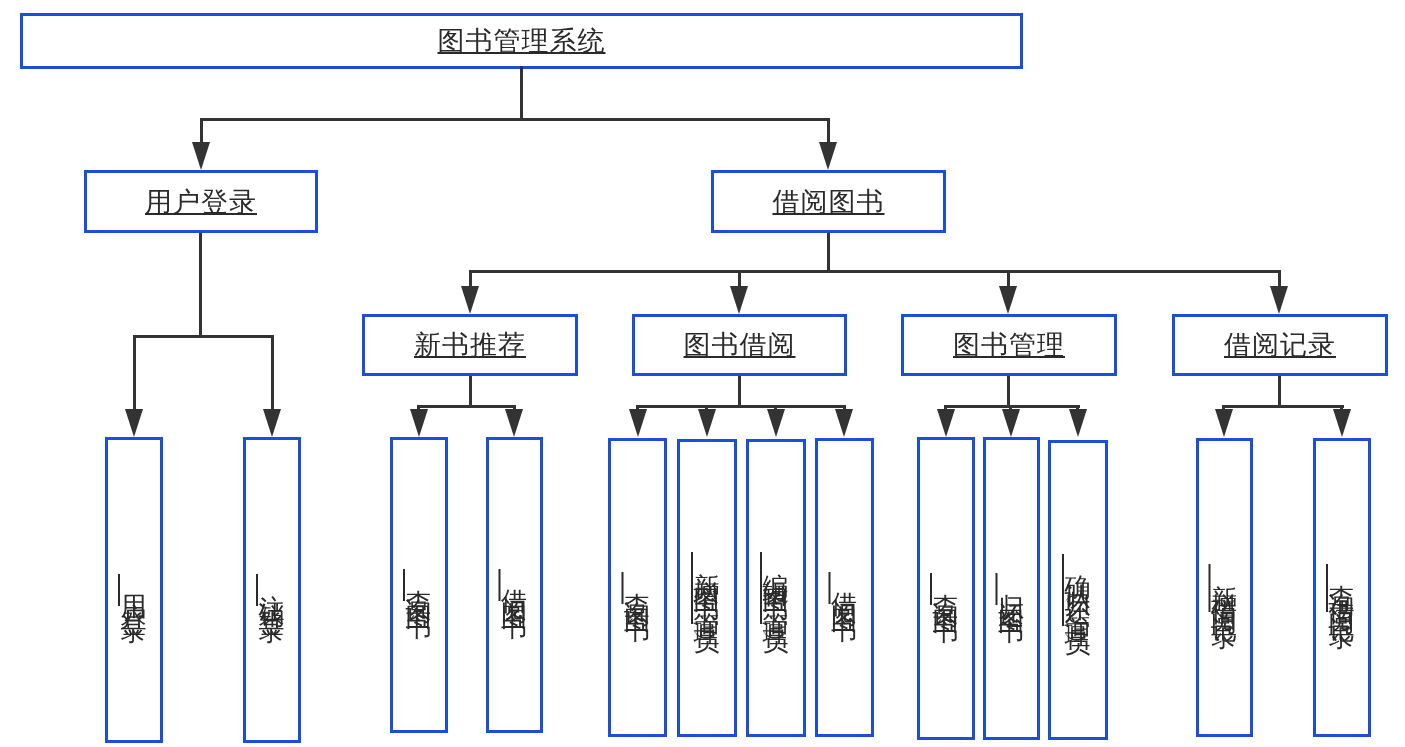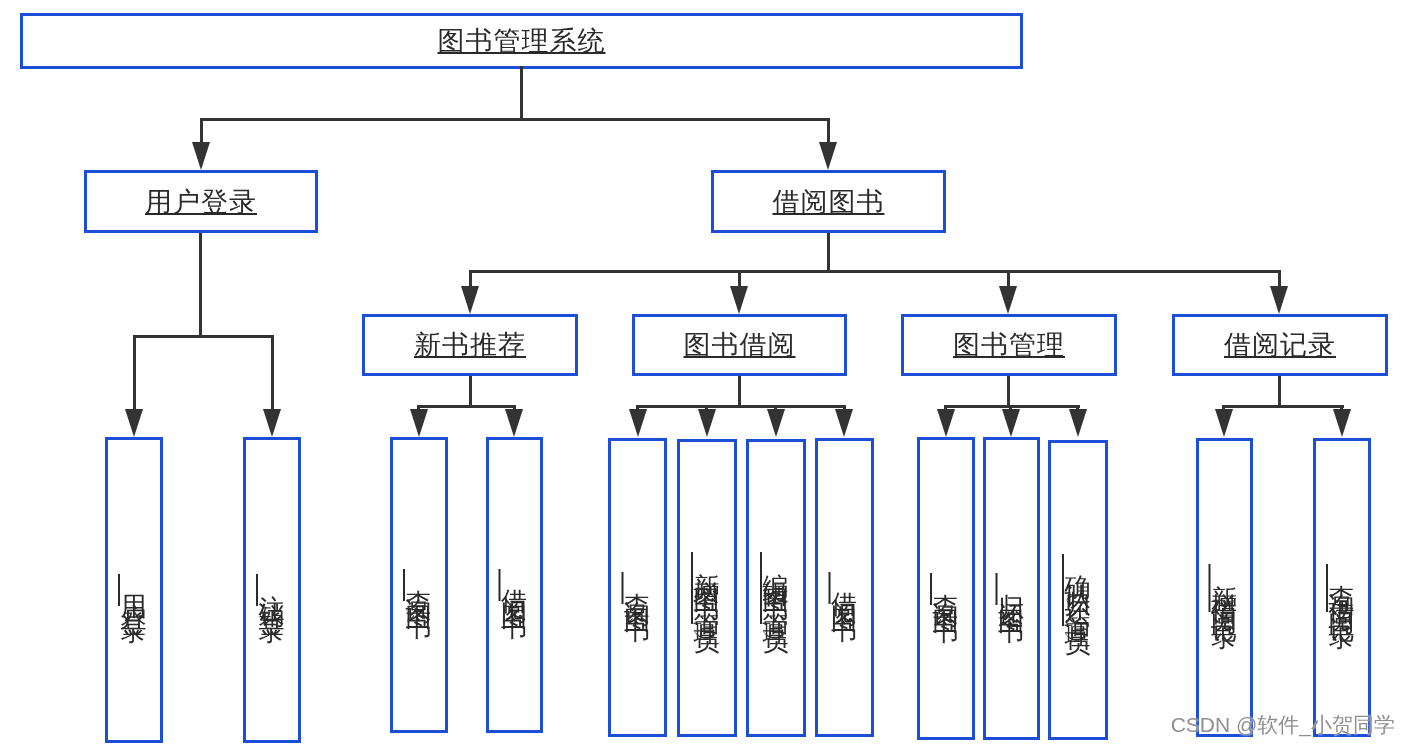--- a/index.html
+++ b/index.html
@@ -174,15 +174,14 @@
     <span class="vtext">确认归还（管理员）</span>
   </div>
 
   <div class="box vbox" style="left:1196px;top:438px;width:57px;height:299px">
     <span class="vtext">新增借阅记录</span>
   </div>
   <div class="box vbox" style="left:1313px;top:438px;width:58px;height:299px">
     <span class="vtext">查询借阅记录</span>
   </div>
 
-  <div class="watermark">CSDN @软件_小贺同学</div>
 
 </div>
 
 </body></html>

